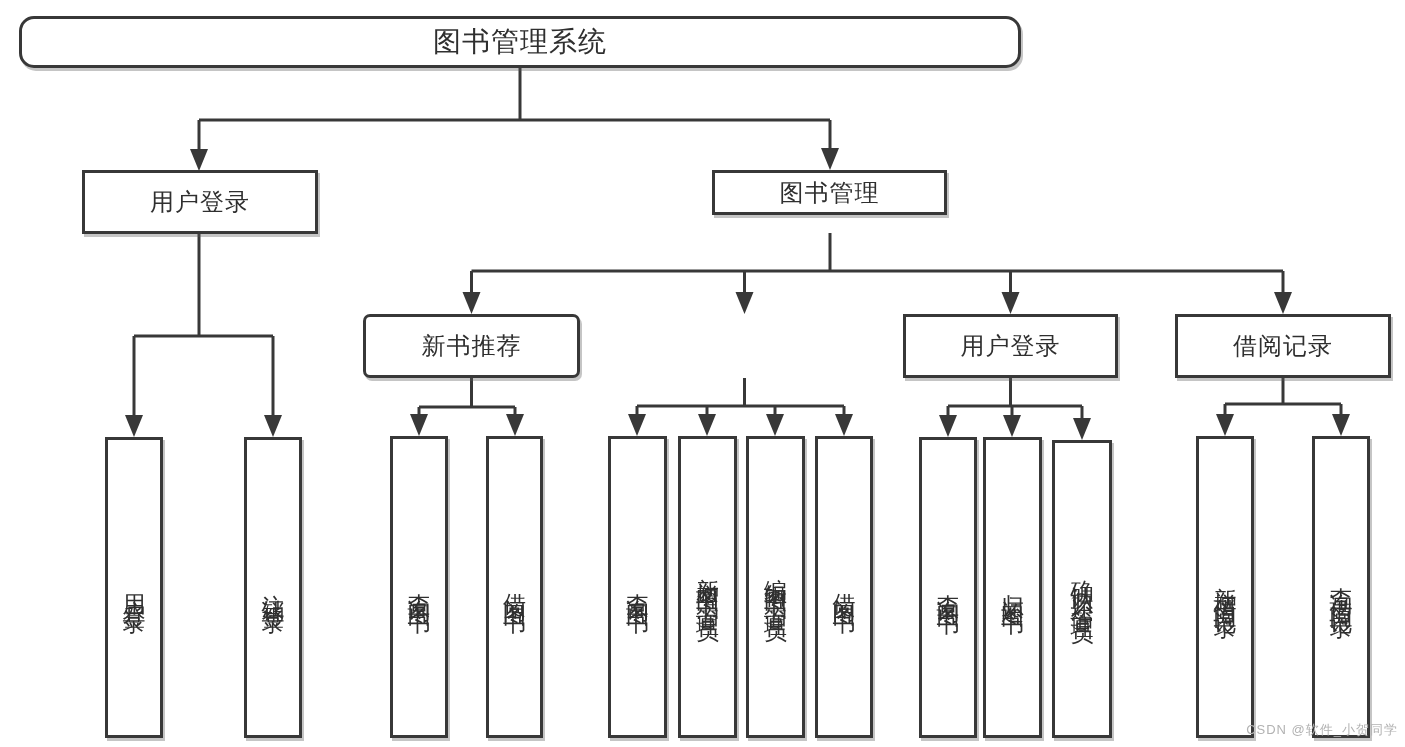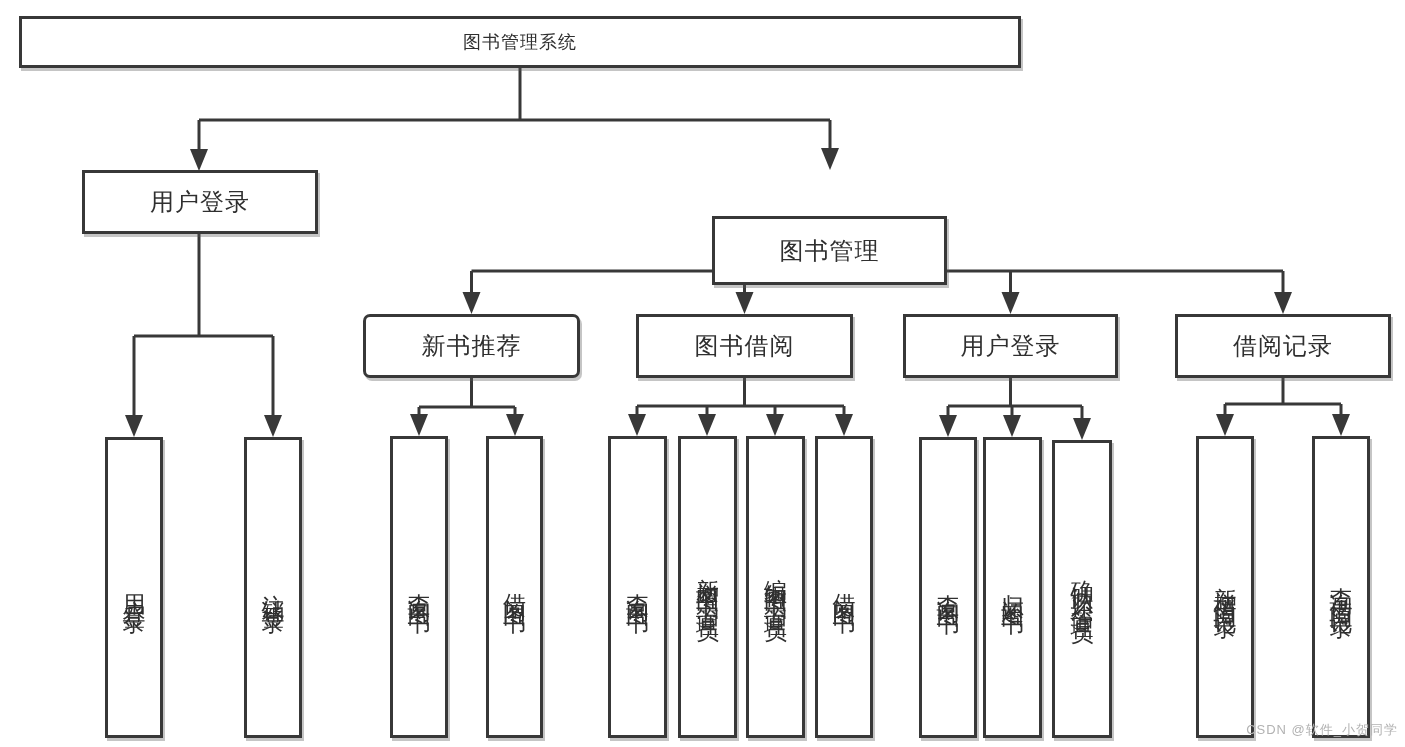--- a/index.html
+++ b/index.html
@@ -41,21 +41,22 @@
     justify-content: center;
     color: var(--text, #2f2f2f);
     z-index: 2;
   }
   .hbox {
     font-size: 24px;
     letter-spacing: 1px;
     white-space: nowrap;
   }
   .root {
-    font-size: 18px;
+    font-size: 28px;
+    border-radius: 15px;
   }
   .vbox span {
     writing-mode: vertical-rl;
     text-orientation: mixed;
     font-size: 23px;
     letter-spacing: 6px;
     line-height: 1;
   }
   .watermark {
     position: absolute;
@@ -135,30 +136,27 @@
     <polygon points="1332,414 1350,414 1341,436"></polygon>
   </svg>
 
   <div class="node hbox root" style="left:19px; top:16px; width:1002px; height:52px;">
     <span>图书管理系统</span>
   </div>
 
   <div class="node hbox" style="left:82px; top:170px; width:236px; height:64px;">
     <span>用户登录</span>
   </div>
-  <div class="node hbox" style="left:712px; top:170px; width:235px; height:69px;margin-top:46px;">
+  <div class="node hbox" style="left:712px; top:170px; width:235px; height:45px;">
     <span>图书管理</span>
   </div>
 
   <div class="node hbox" style="left:363px; top:314px; width:217px; height:64px;border-radius:7px;">
     <span>新书推荐</span>
   </div>
-  <div class="node hbox" style="left:636px; top:314px; width:217px; height:64px;">
-    <span>图书借阅</span>
-  </div>
   <div class="node hbox" style="left:903px; top:314px; width:215px; height:64px;">
     <span>用户登录</span>
   </div>
   <div class="node hbox" style="left:1175px; top:314px; width:216px; height:64px;">
     <span>借阅记录</span>
   </div>
 
   <div class="node vbox" style="left:105px; top:437px; width:58px; height:301px;">
     <span>用户登录</span>
   </div>

